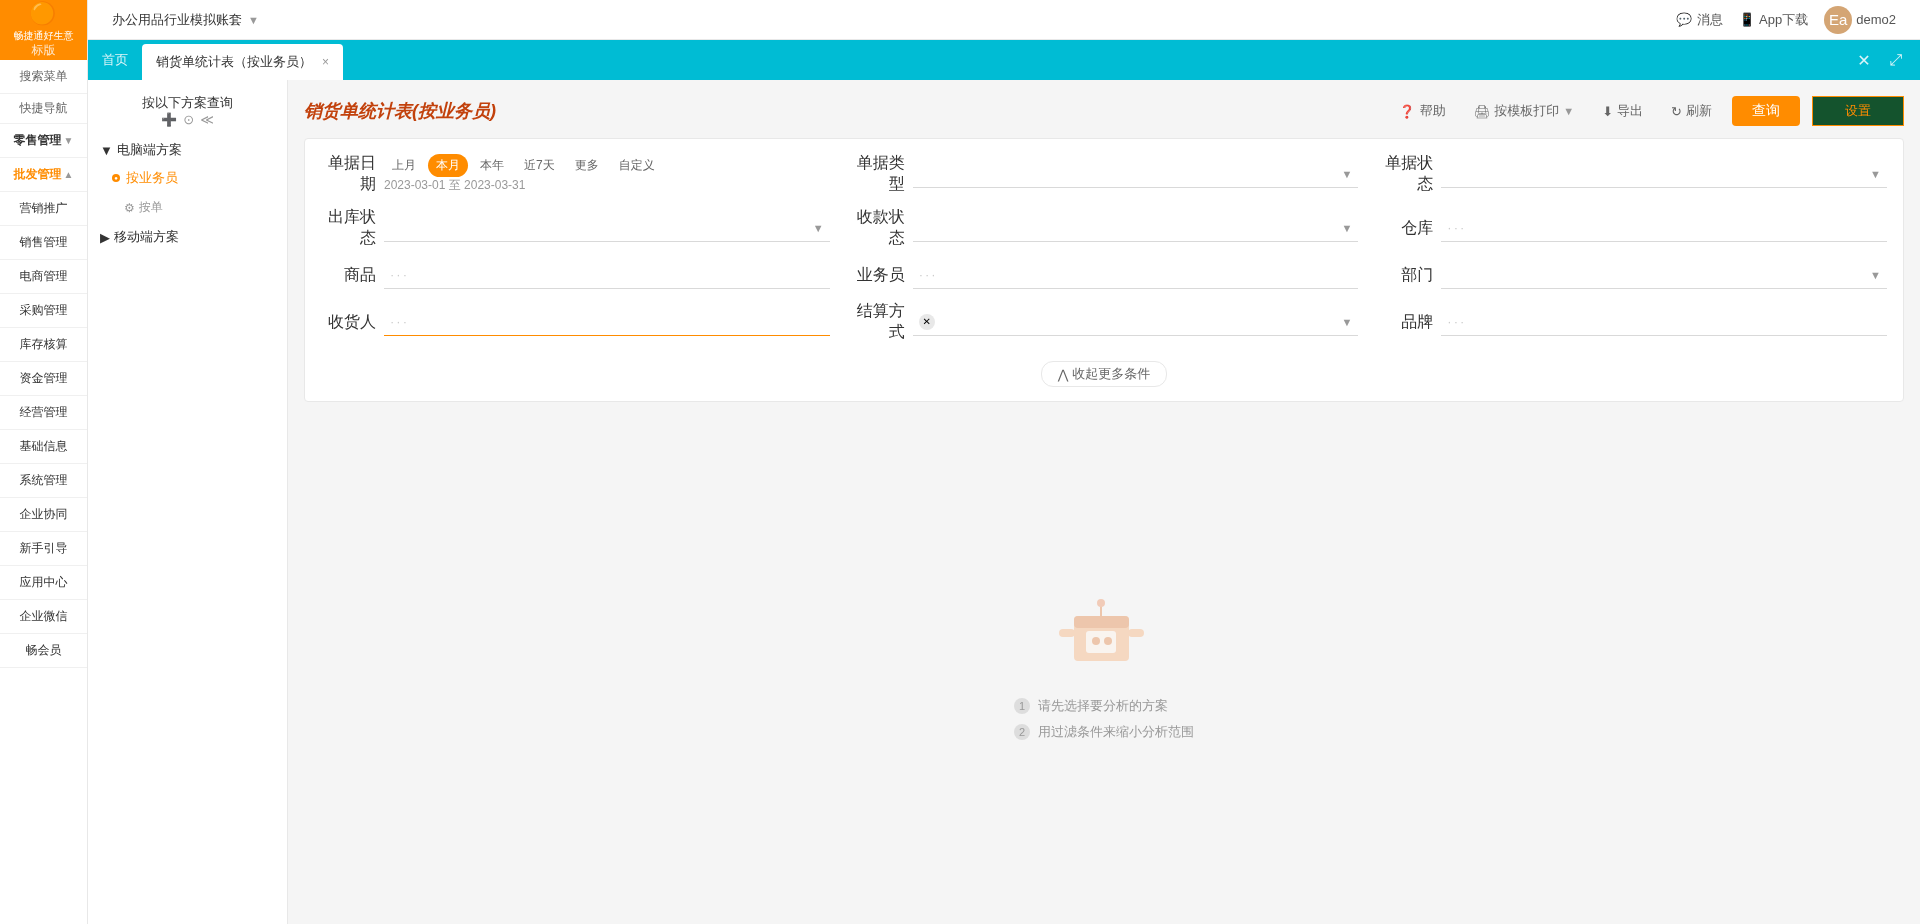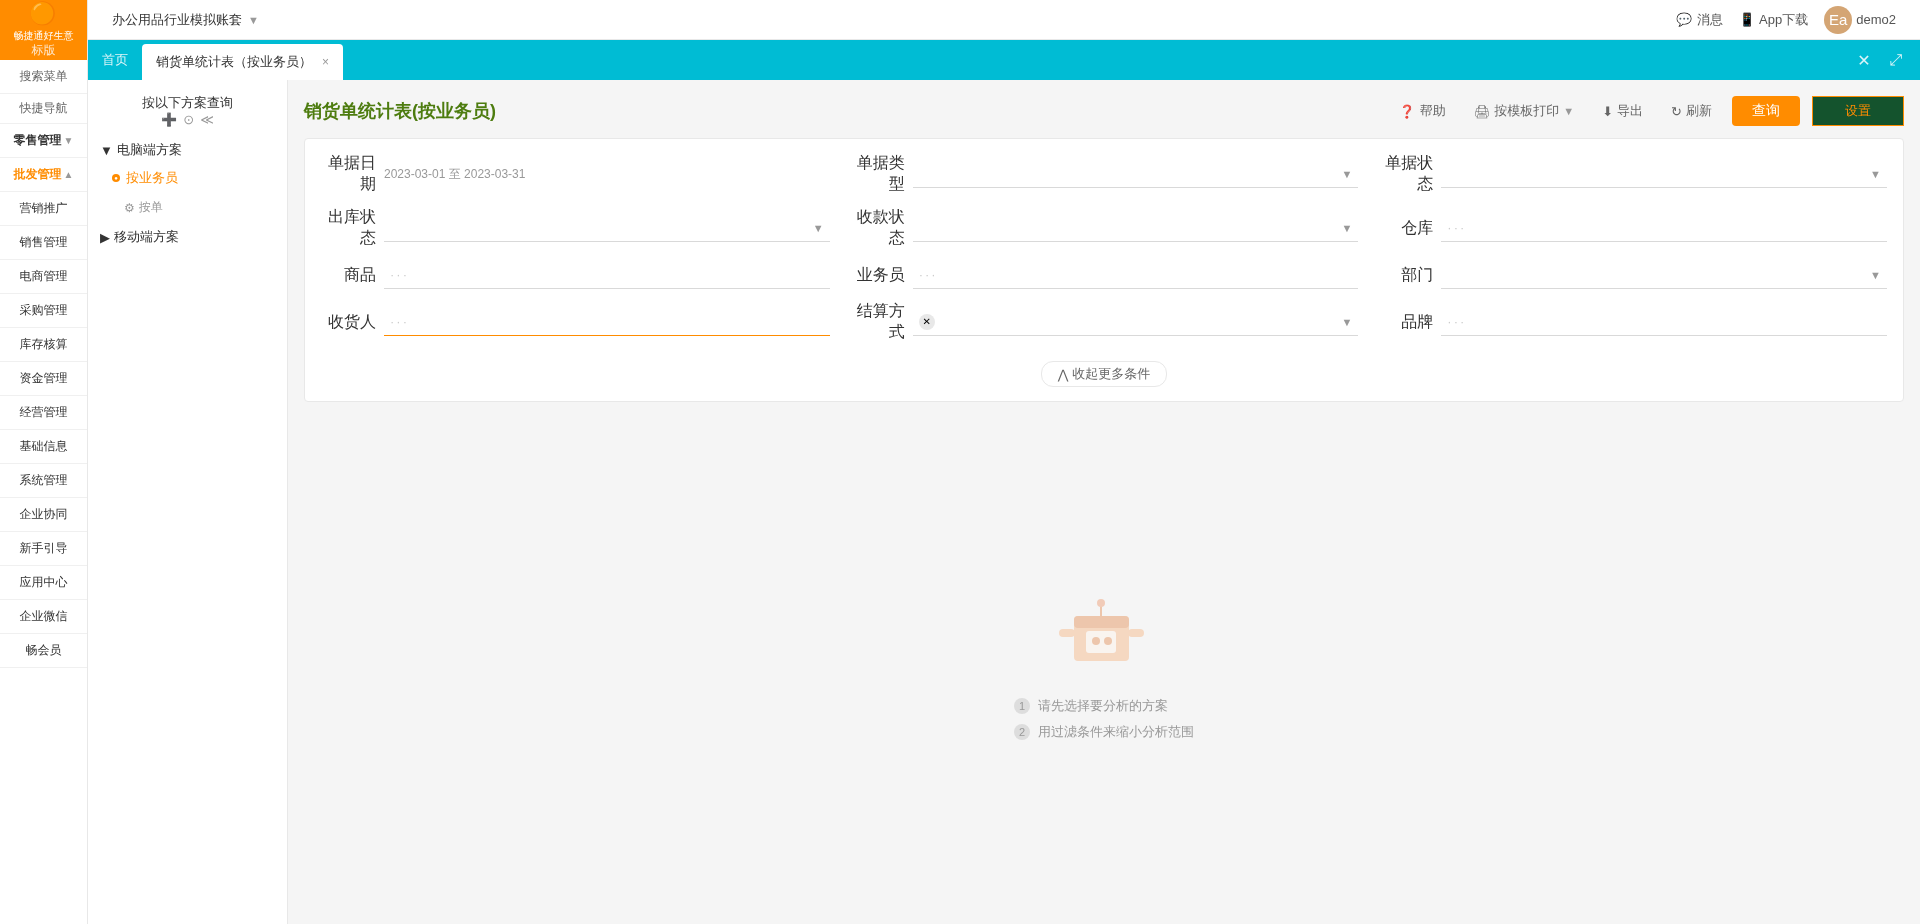--- a/index.html
+++ b/index.html
@@ -269,21 +269,22 @@
     
     .page-title-bar {
       display: flex;
       align-items: center;
       justify-content: space-between;
       margin-bottom: 12px;
     }
     .page-title {
       font-size: 18px;
       font-weight: bold;
-      color: #4d7c0f;
+      color: #c2410c;
+      font-style: italic;
     }
     .page-actions {
       display: flex;
       align-items: center;
       gap: 12px;
     }
     .page-action-btn {
       display: flex;
       align-items: center;
       gap: 4px;
@@ -596,20 +597,28 @@
         </div>
       </div>
 
       <div class="filter-panel">
 
         <div class="filter-group">
 
           <div class="filter-item">
             <span class="filter-item-label">单据日期</span>
             <div style="flex:1;">
+              <div class="date-tabs">
+                <span class="date-tab">上月</span>
+                <span class="date-tab active">本月</span>
+                <span class="date-tab">本年</span>
+                <span class="date-tab">近7天</span>
+                <span class="date-tab">更多</span>
+                <span class="date-tab">自定义</span>
+              </div>
               <div class="date-range">2023-03-01 至 2023-03-31</div>
             </div>
           </div>
 
           <div class="filter-item">
             <span class="filter-item-label">单据类型</span>
             <div class="filter-select">
               <span></span>
               <span class="select-arrow">▼</span>
             </div>

